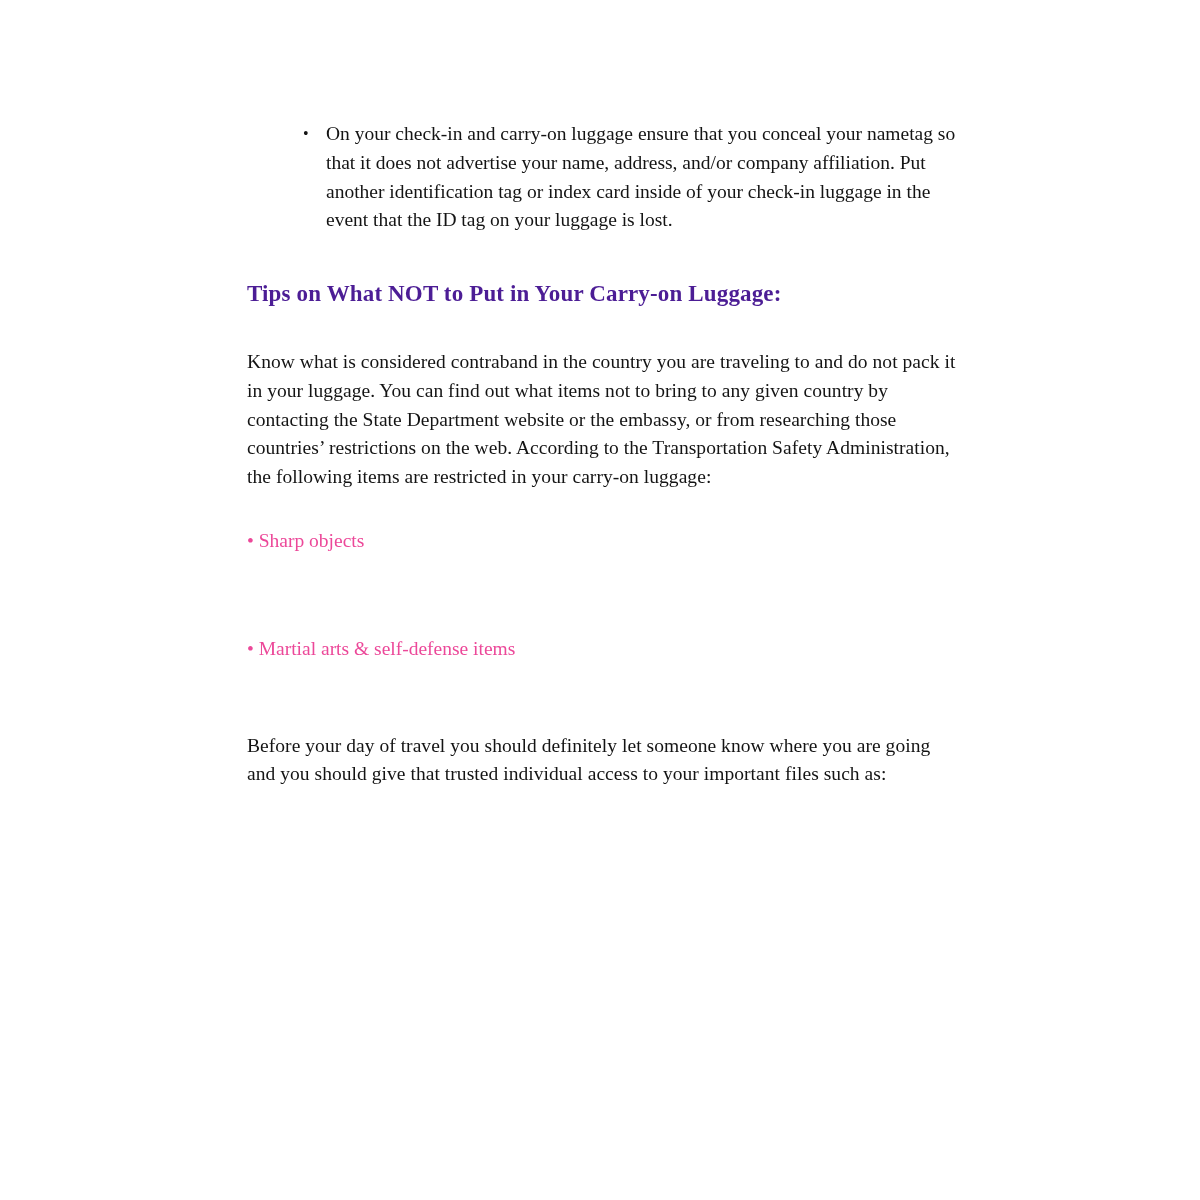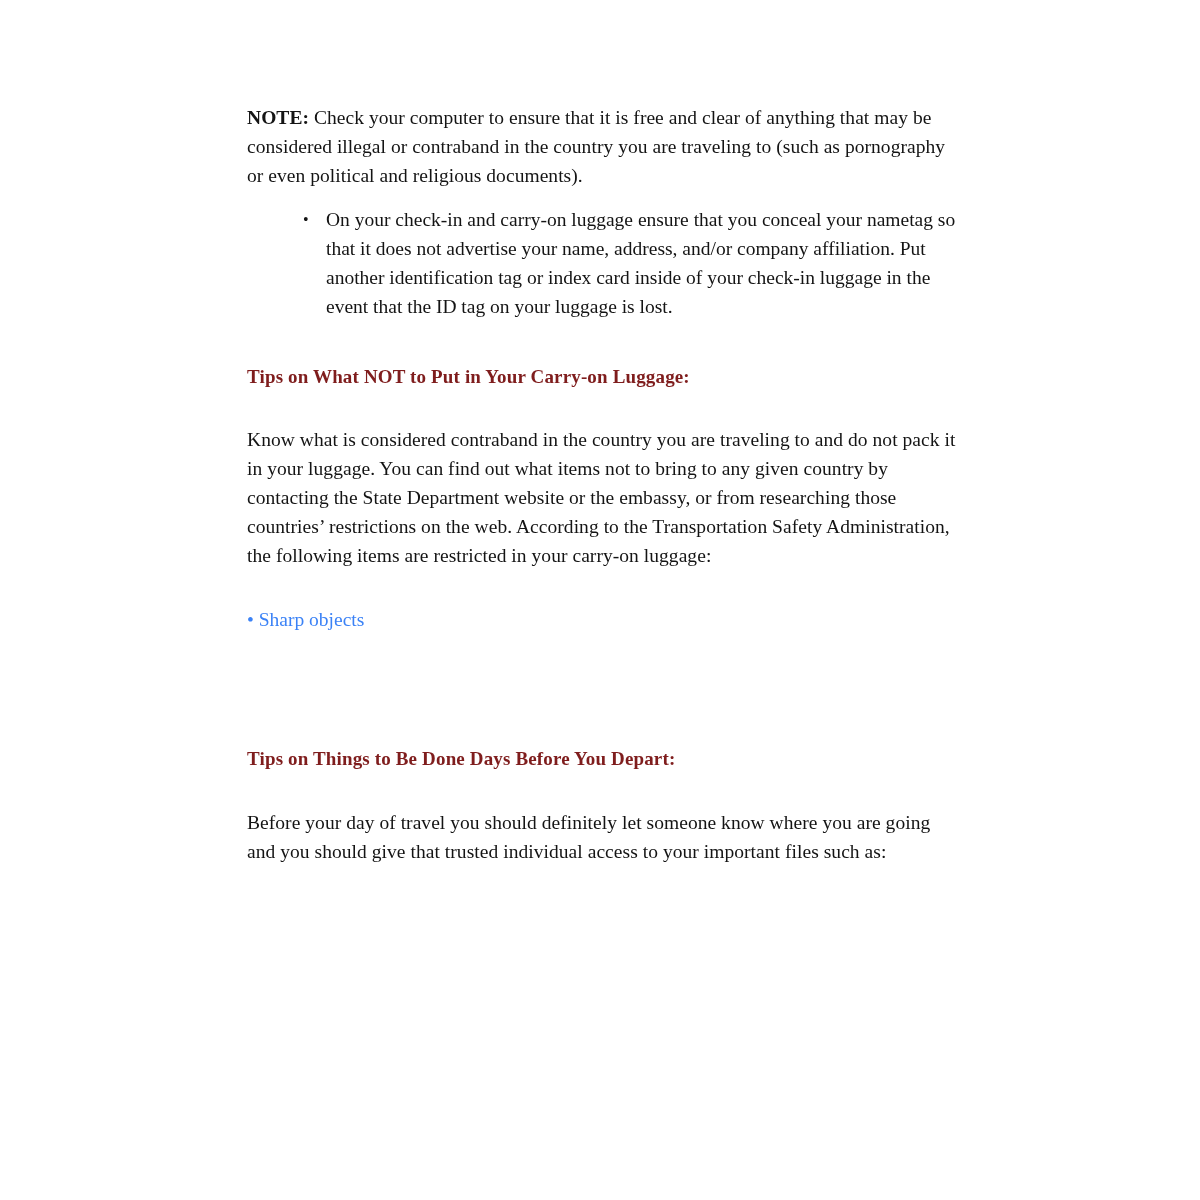--- a/index.html
+++ b/index.html
@@ -38,24 +38,24 @@
     text-align: left;
     color: #141414;
     letter-spacing: 0.05px;
   }
 
   .para .lead {
     font-weight: bold;
   }
 
   .heading {
-    font-size: 19px;
+    font-size: 23px;
     line-height: 28.8px;
     font-weight: bold;
-    color: #7f1d1d;
+    color: #4c1d95;
     letter-spacing: 0.15px;
   }
 
   
   .disc-list {
     margin: 0;
     padding: 0;
     list-style: none;
   }
   .disc-list .disc-item {
@@ -71,38 +71,37 @@
     left: 28px;
     top: 0;
     font-size: 16px;
     line-height: 28.8px;
   }
 
   
   .flat-item {
     font-size: 19.5px;
     line-height: 28.8px;
-    color: #3b82f6;
+    color: #ec4899;
     white-space: pre;
   }
 
   
   .gap-sm { height: 10px; }
   .gap-md { height: 16px; }
   .gap-lg { height: 22px; }
 
   .spacer-row { display: block; }
 </style>
 </head>
 <body>
 
 <div class="page">
   <div class="content">
 
-    <p class="para"><span class="lead">NOTE:</span><span> Check your computer to ensure that it is free and clear of anything that may be considered illegal or contraband in the country you are traveling to (such as pornography or even political and religious documents).</span></p>
 
     <div class="gap-md spacer-row"></div>
 
     <ul class="disc-list">
       <li class="disc-item">
         <span class="disc-marker">•</span>
         <span>On your check-in and carry-on luggage ensure that you conceal your nametag so that it does not advertise your name, address, and/or company affiliation. Put another identification tag or index card inside of your check-in luggage in the event that the ID tag on your luggage is lost.</span>
       </li>
     </ul>
 
@@ -114,24 +113,24 @@
 
     <p class="para">Know what is considered contraband in the country you are traveling to and do not pack it in your luggage. You can find out what items not to bring to any given country by contacting the State Department website or the embassy, or from researching those countries’ restrictions on the web. According to the Transportation Safety Administration, the following items are restricted in your carry-on luggage:</p>
 
     <div class="gap-md spacer-row"></div>
 
     <p class="flat-item">• Sharp objects</p>
     <div class="gap-sm spacer-row"></div>
     <div class="gap-sm spacer-row"></div>
     <div class="gap-sm spacer-row"></div>
     <div class="gap-sm spacer-row"></div>
+    <p class="flat-item">• Martial arts &amp; self-defense items</p>
     <div class="gap-sm spacer-row"></div>
 
     <div class="gap-lg spacer-row"></div>
 
-    <p class="heading">Tips on Things to Be Done Days Before You Depart:</p>
 
     <div class="gap-md spacer-row"></div>
 
     <p class="para">Before your day of travel you should definitely let someone know where you are going and you should give that trusted individual access to your important files such as:</p>
 
   </div>
 </div>
 
 </body></html>

